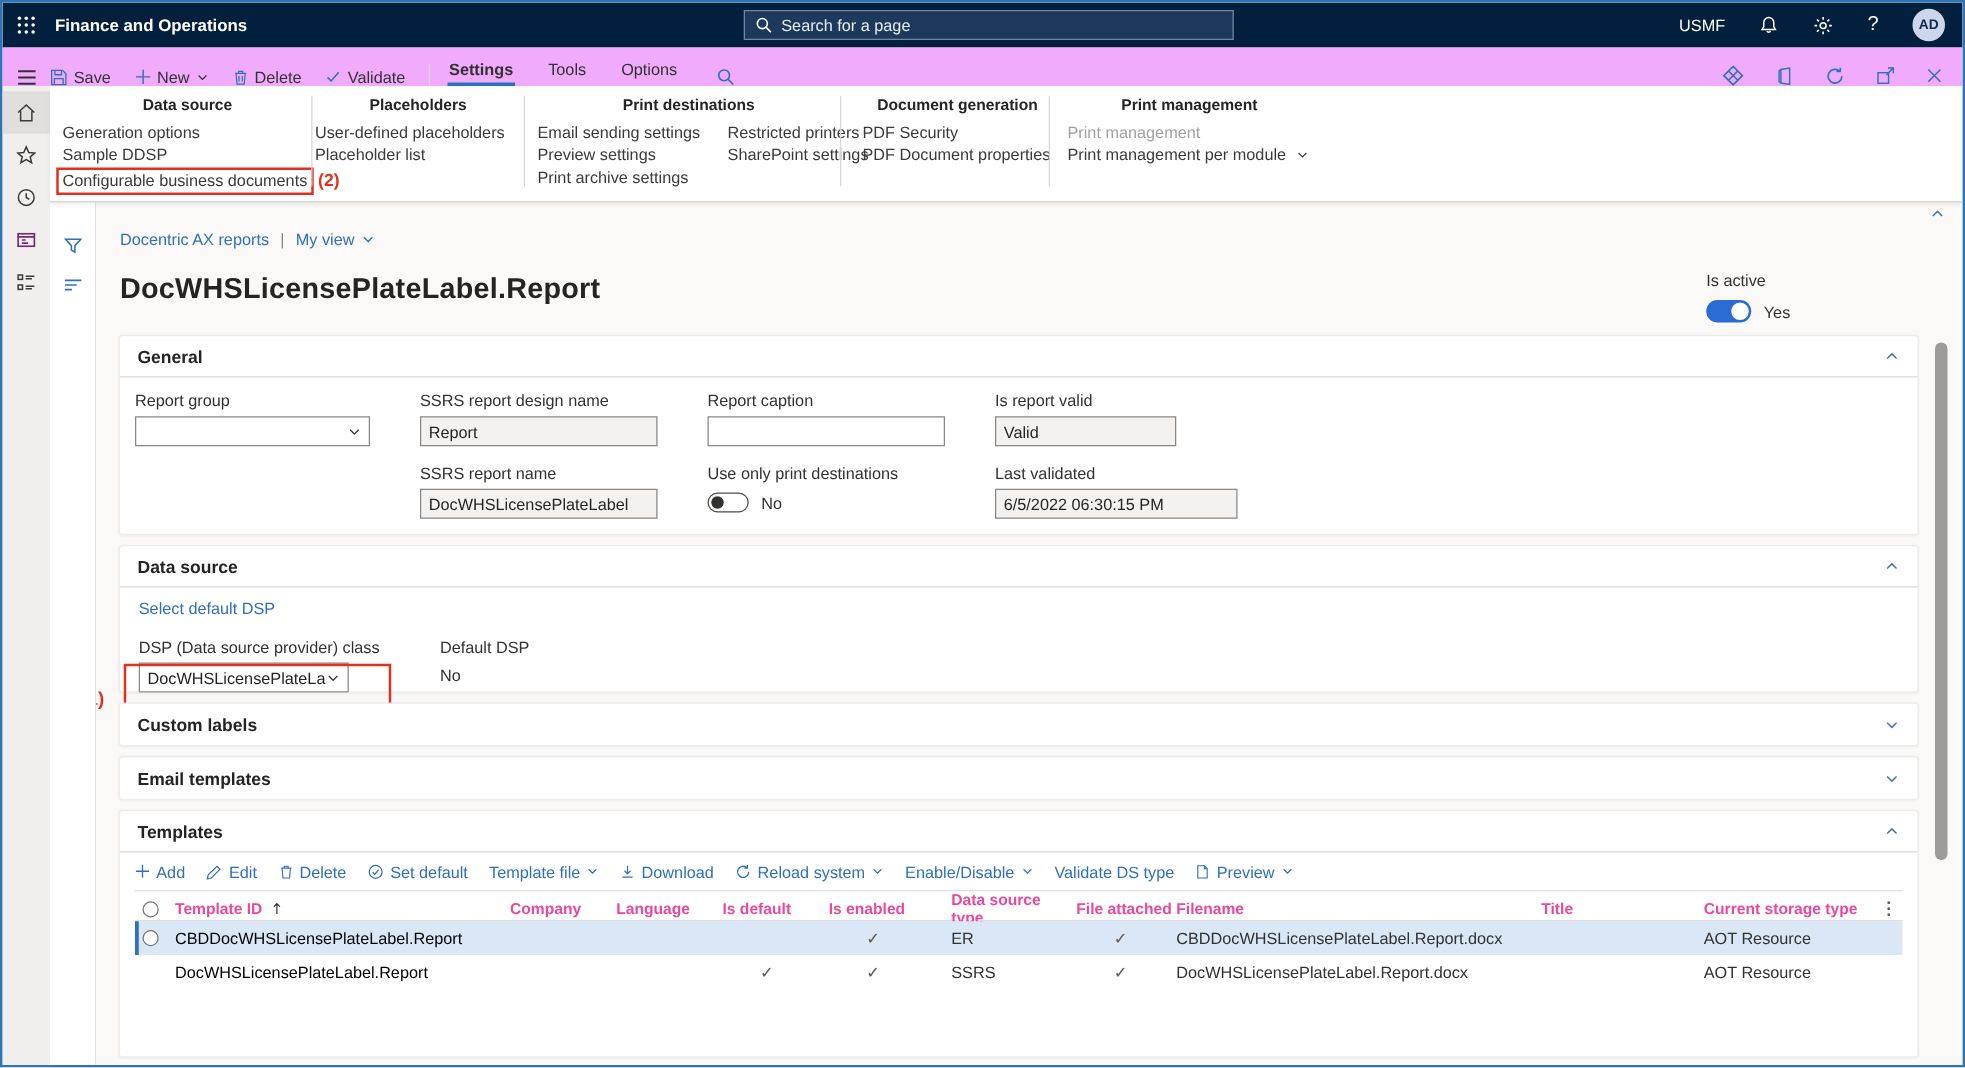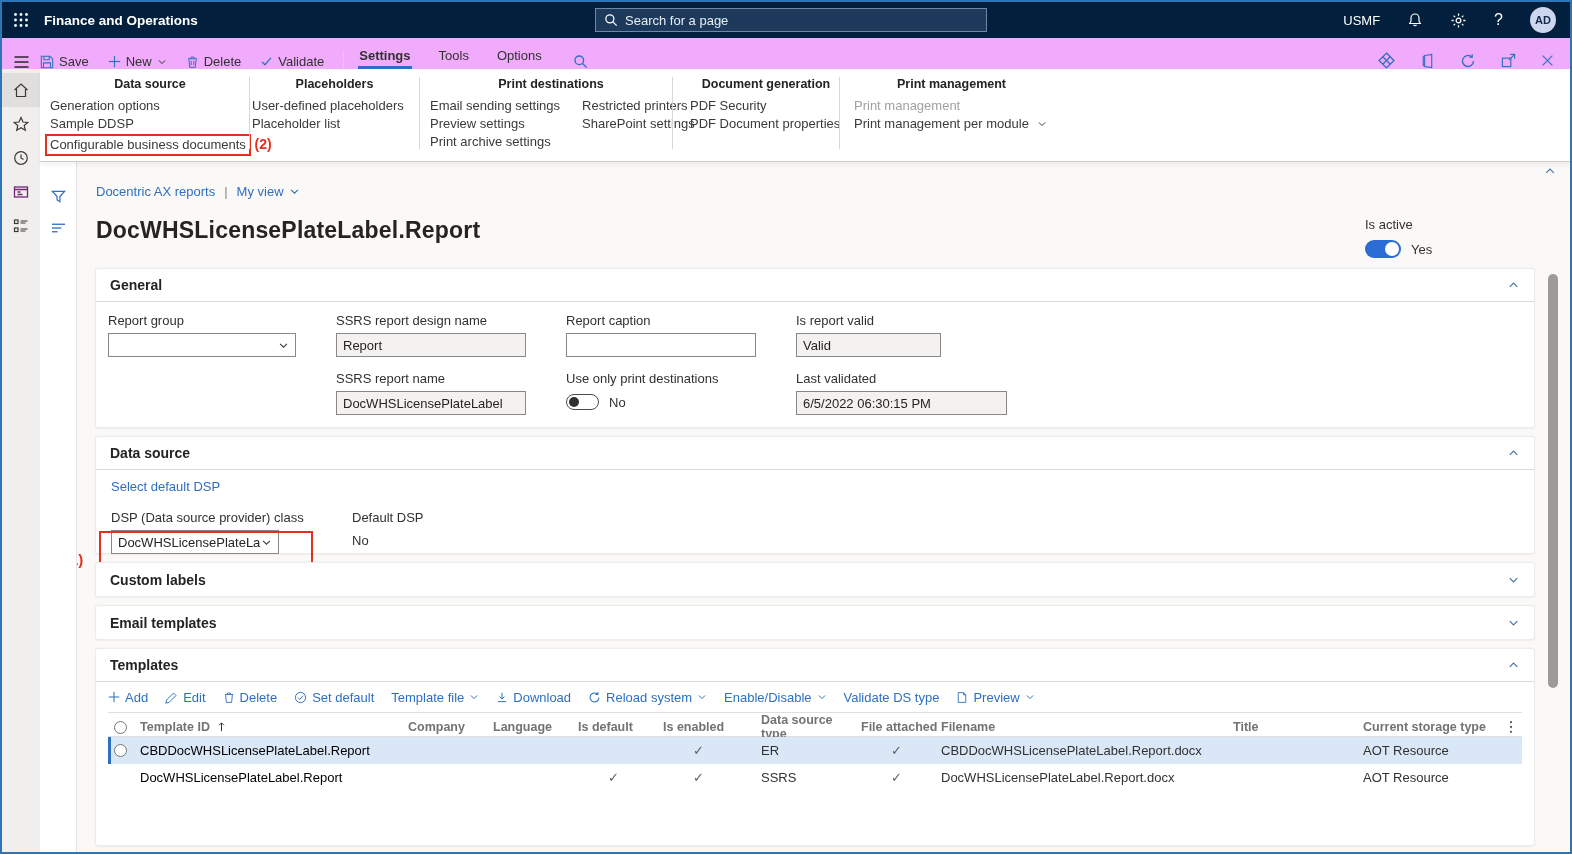--- a/index.html
+++ b/index.html
@@ -116,21 +116,21 @@
     border: 2px solid #e0301e; pointer-events: none; }
   .ds-ann { position: absolute; left: -31px; top: 81px; font-size: 15px; }
 
   
   .tpl-toolbar { height: 30px; display: flex; align-items: center; gap: 17px; padding: 0 12px; color: #2e6fc0; }
   .tb-item { display: flex; align-items: center; gap: 5px; cursor: pointer; white-space: nowrap; }
   .grid { margin: 0 12px; }
   .grow { display: grid; align-items: center;
     grid-template-columns: 32px 268px 85px 85px 85px 98px 100px 80px 292px 130px 146px 15px; }
   .ghead { height: 25px; border-top: 1px solid #e1dfdd; border-bottom: 1px solid #e1dfdd;
-    font-weight: 600; font-size: 12.5px; color: #737373; }
+    font-weight: 600; font-size: 12.5px; color: #ec4899; }
   .ghead .hcell { display: flex; align-items: center; }
   .gline { height: 27px; }
   .gline.selected { background: #d9e7f7; position: relative; }
   .gline.selected::before { content: ""; position: absolute; left: 0; top: 0; bottom: 0; width: 3px; background: #2e6fc0; }
   .radio { width: 13px; height: 13px; border: 1px solid #767674; border-radius: 50%; margin-left: 6px; cursor: pointer; }
   .cell-link { color: #000000; cursor: pointer; white-space: nowrap; overflow: hidden; }
   .chk { color: #605e5c; padding-left: 30px; }
   .sort { color: #323130; margin-left: 6px; }
   .more { color: #605e5c; cursor: pointer; }
 
@@ -458,21 +458,21 @@
               </div>
             </div>
           </div>
           <div class="gcol5">
             <div class="fld">
               <div class="fld-label">Is report valid</div>
               <input class="fi ro" readonly="" style="width: 145px;" value="Valid">
             </div>
             <div class="fld">
               <div class="fld-label">Last validated</div>
-              <input class="fi ro" readonly="" style="width: 211px;" value="6/5/2022 06:30:15 PM">
+              <input class="fi ro" readonly="" style="width: 194px;" value="6/5/2022 06:30:15 PM">
             </div>
           </div>
         </div>
       </div>
 
       <div class="card" style="height:118px;">
         <div class="card-head open">
           <span class="ct">Data source</span>
           <span class="chev">
               <svg width="13" height="12" viewBox="0 0 16 16" fill="none" stroke="currentColor" stroke-width="1.6">

